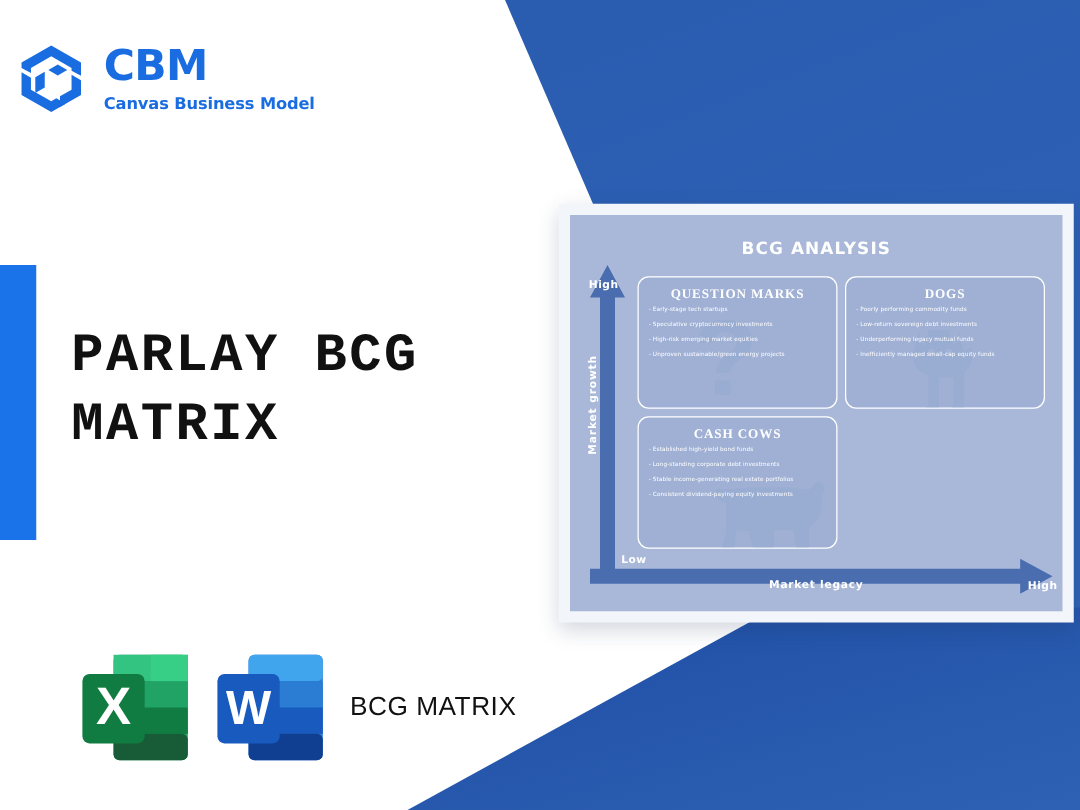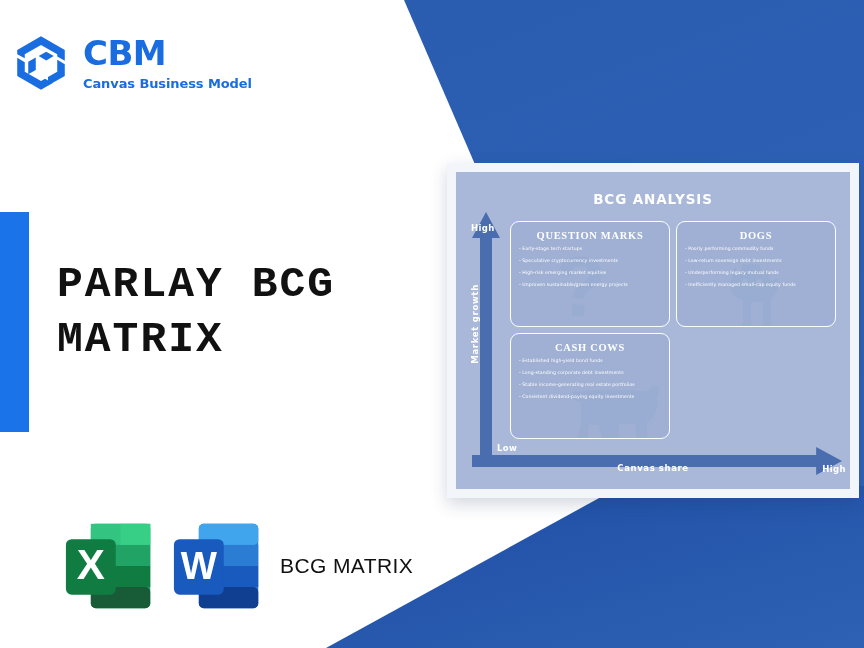--- a/index.html
+++ b/index.html
@@ -334,21 +334,21 @@
       </div>
       <div class="axis-v-high">High</div>
       <div class="axis-v-label">Market growth</div>
 
       <div class="axis-h">
         <svg width="100%" height="28" viewBox="0 0 372 28" preserveAspectRatio="none">
           <polygon points="0,8 346,8 346,0 372,14 346,28 346,20 0,20" fill="#4A6DAF"></polygon>
         </svg>
       </div>
       <div class="axis-h-low">Low</div>
-      <div class="axis-h-label">Canvas share</div>
+      <div class="axis-h-label">Market legacy</div>
       <div class="axis-h-high">High</div>
 
       <div class="quad-grid">
 
         <div class="quad">
           <svg class="quad-watermark center" width="50" height="86" viewBox="0 0 50 86">
             <text x="25" y="70" font-family="'Liberation Sans',sans-serif" font-size="86" font-weight="700" fill="#8fa4cc" text-anchor="middle">?</text>
           </svg>
           <div class="quad-head">QUESTION MARKS</div>
           <ul class="quad-list">

